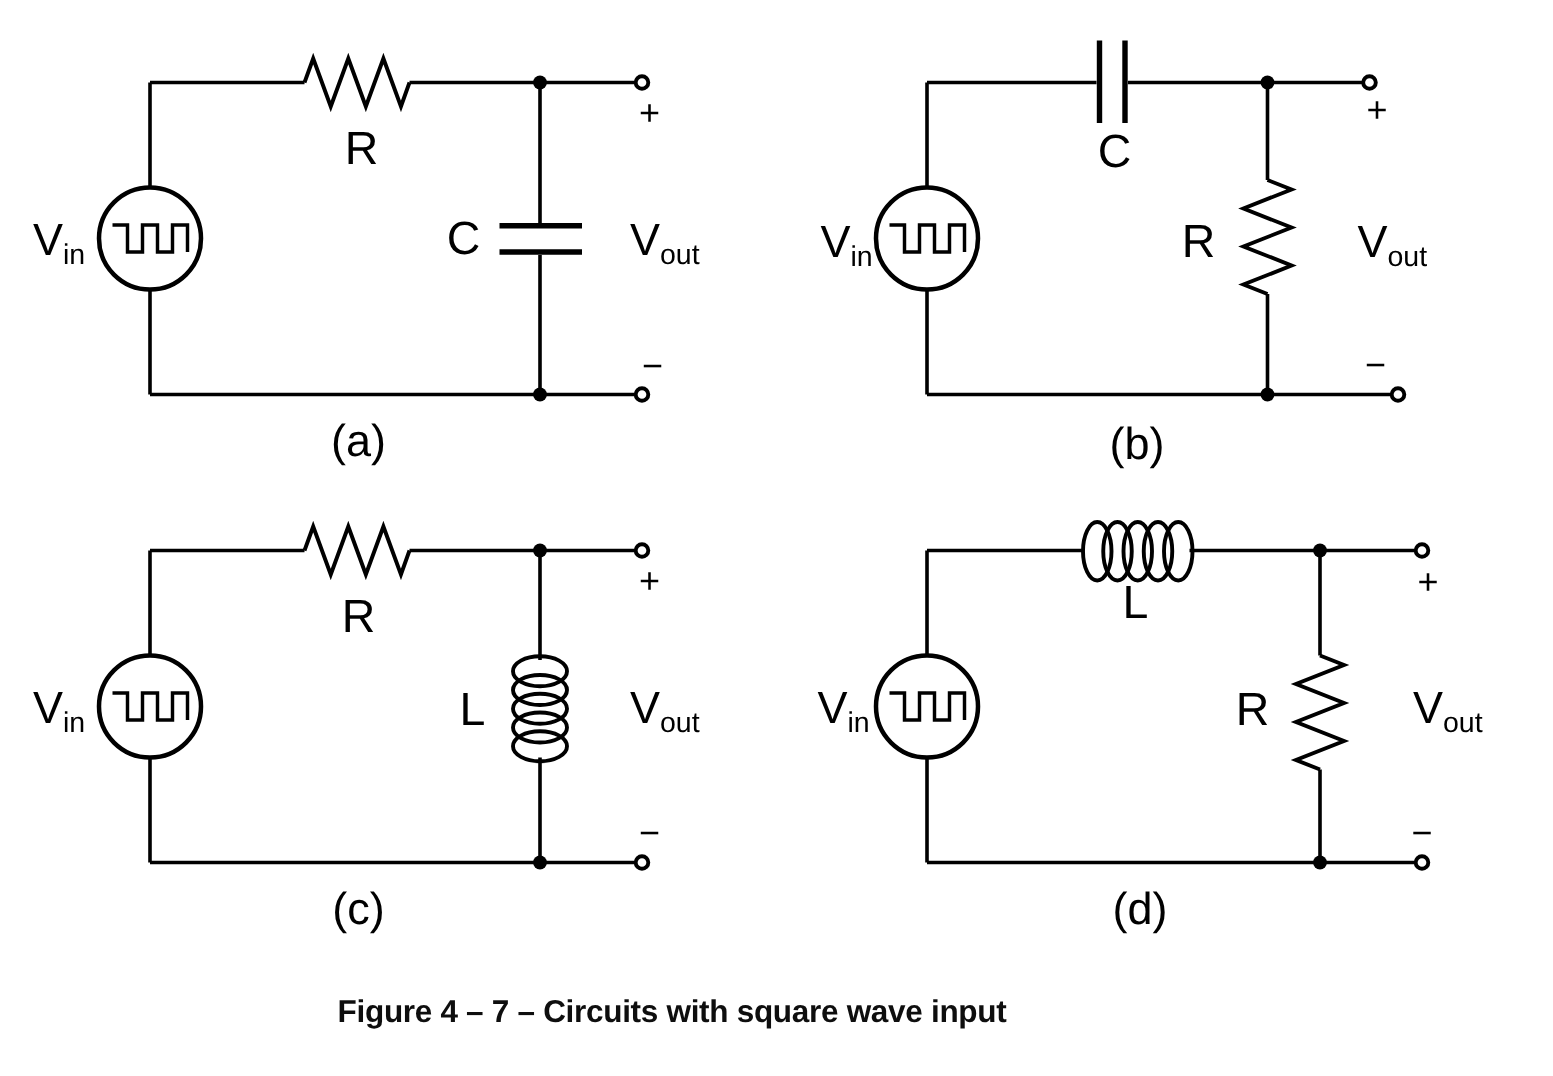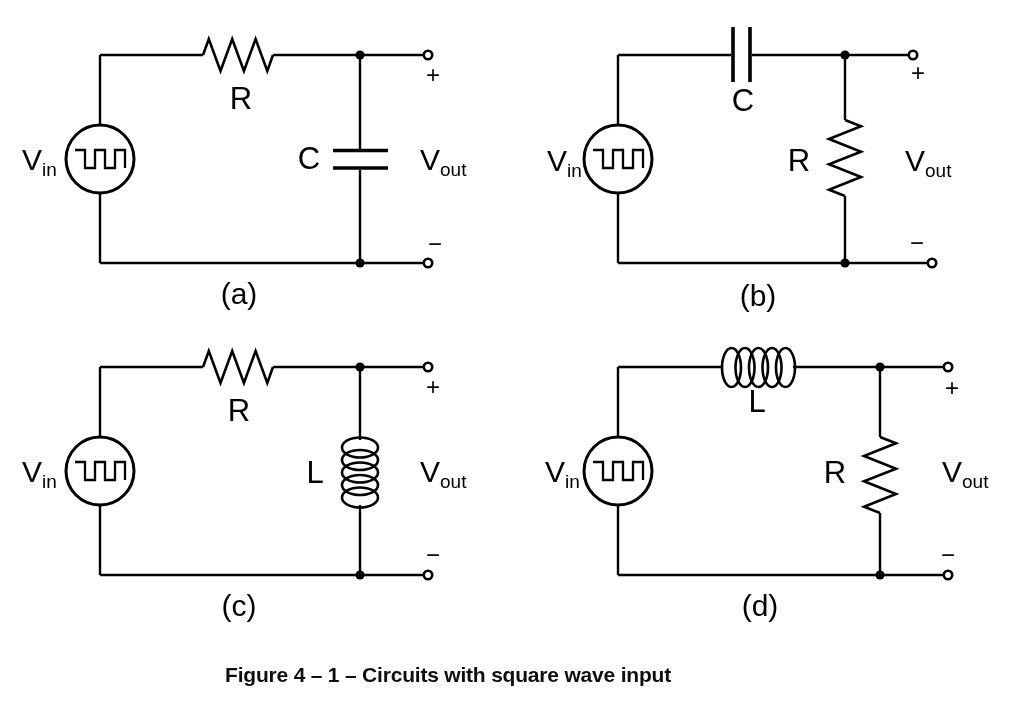--- a/index.html
+++ b/index.html
@@ -113,14 +113,14 @@
     <text class="vlabel" x="545" y="482"><tspan>V</tspan><tspan class="sub" dy="6">in</tspan></text>
     <text class="clabel" x="757" y="412" text-anchor="middle">L</text>
     <text class="clabel" x="835" y="483" text-anchor="middle">R</text>
     <text class="vlabel" x="942" y="482"><tspan>V</tspan><tspan class="sub" dy="6">out</tspan></text>
     <text class="pol" x="952" y="396" text-anchor="middle">+</text>
     <text class="pol" x="948" y="563" text-anchor="middle">−</text>
     <text class="tag" x="760" y="616" text-anchor="middle">(d)</text>
   </g>
 </svg>
 
-<div class="caption">Figure 4 – 1 – Circuits with square wave input</div>
+<div class="caption">Figure 4 – 7 – Circuits with square wave input</div>
 </div>
 
 </body></html>

